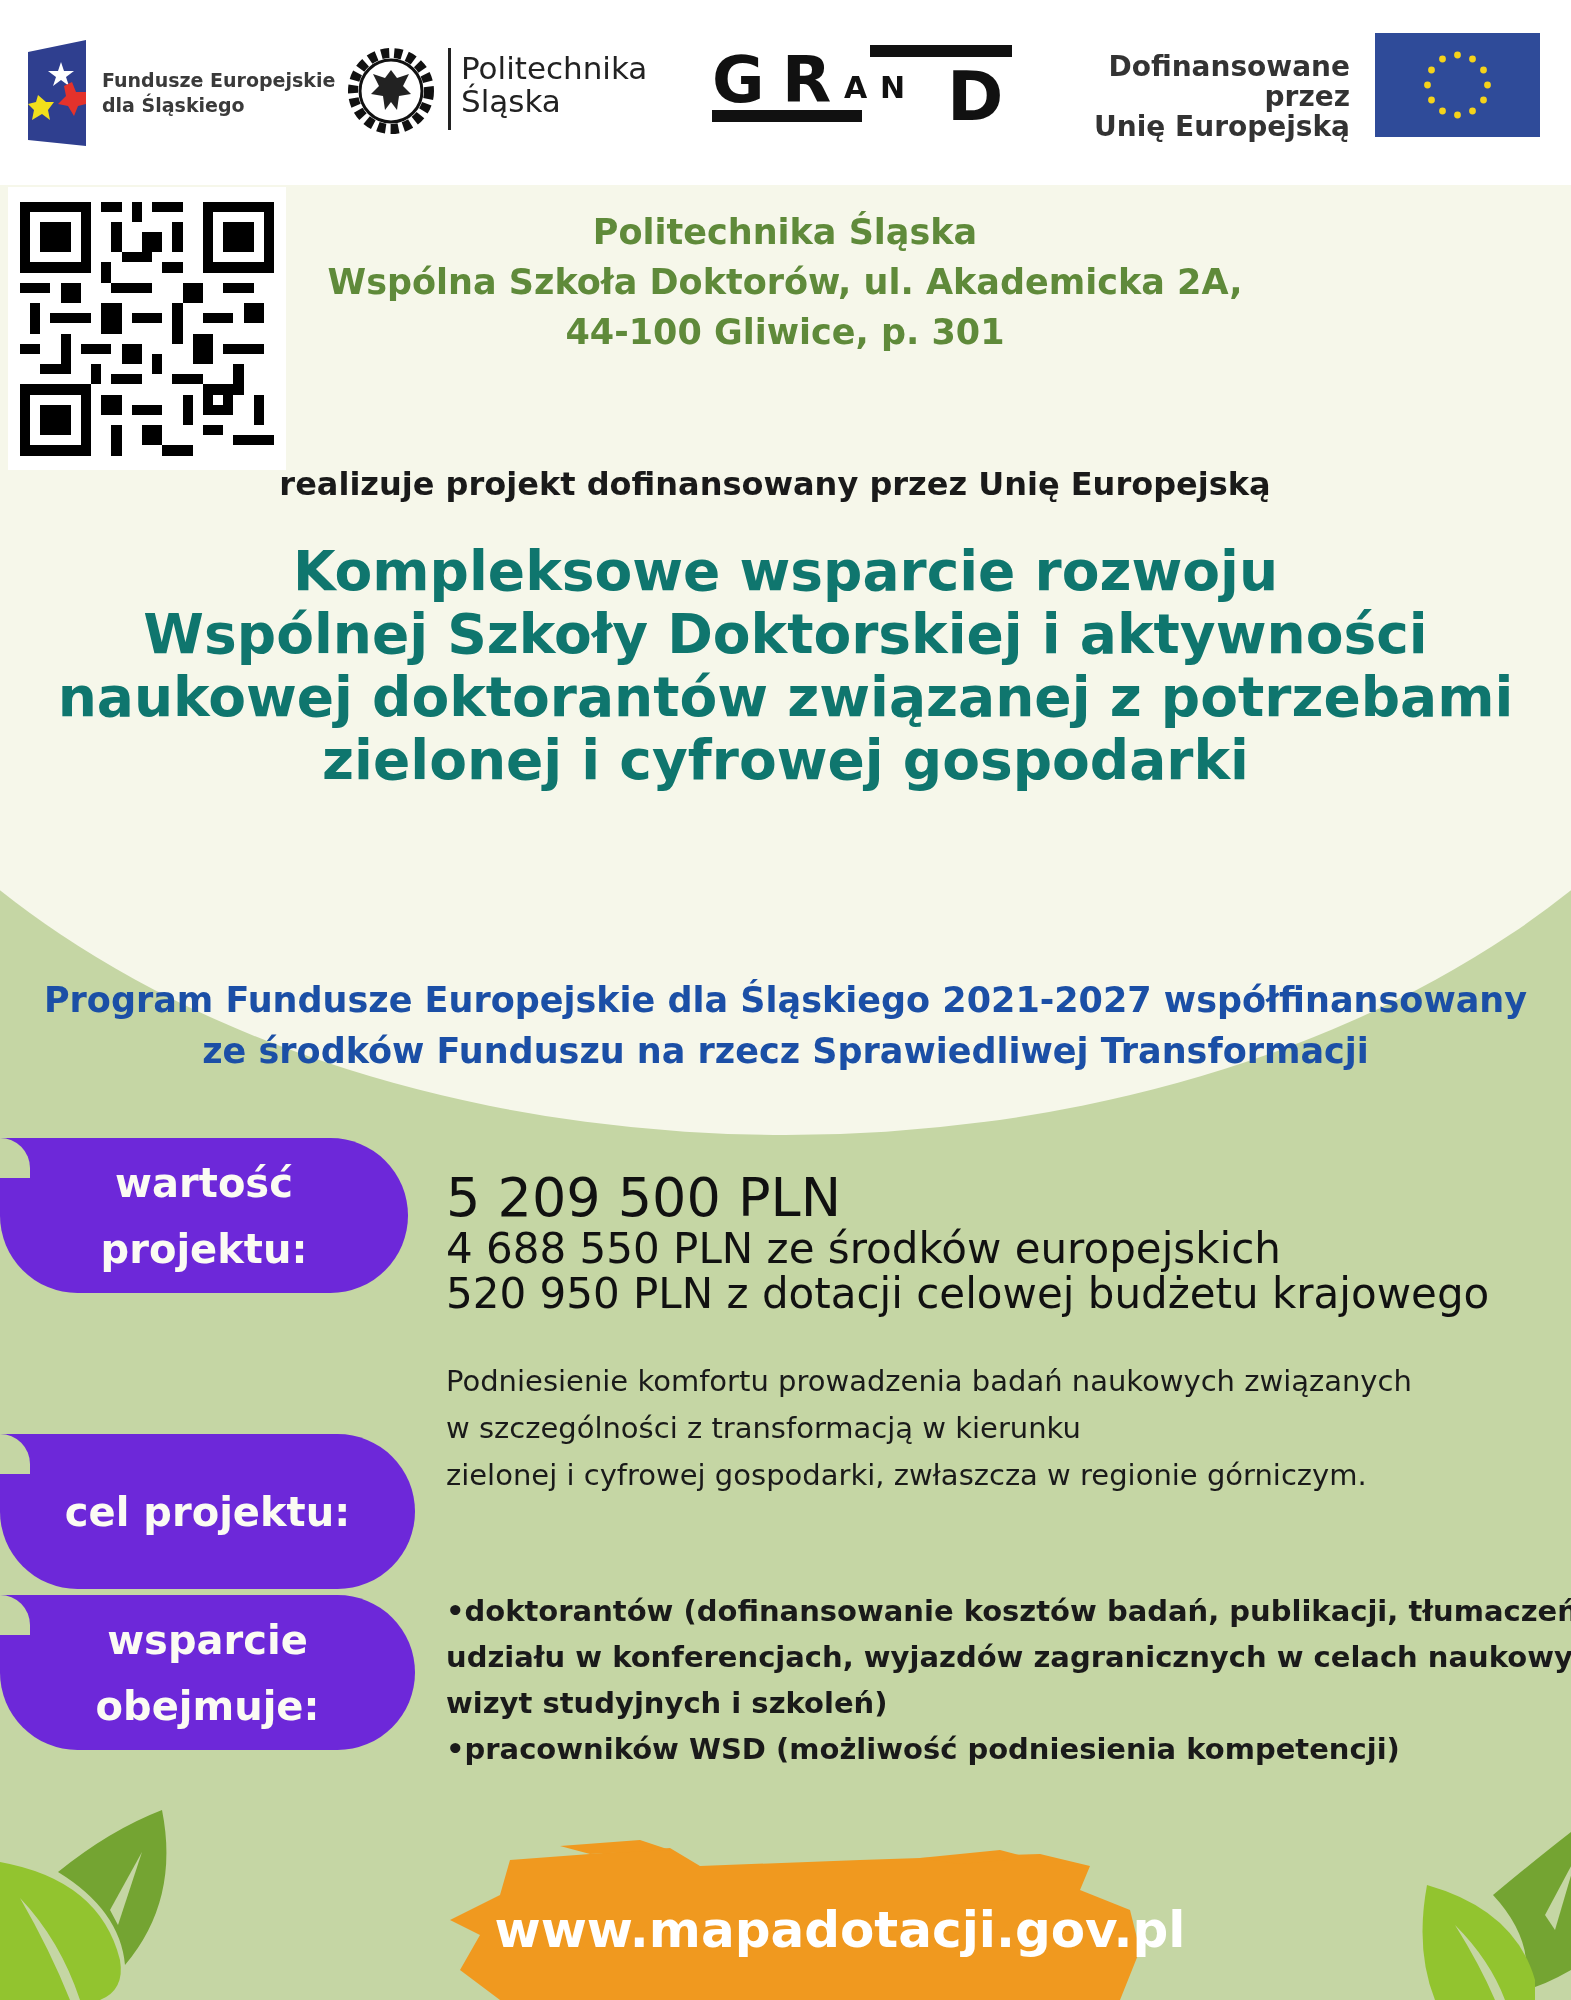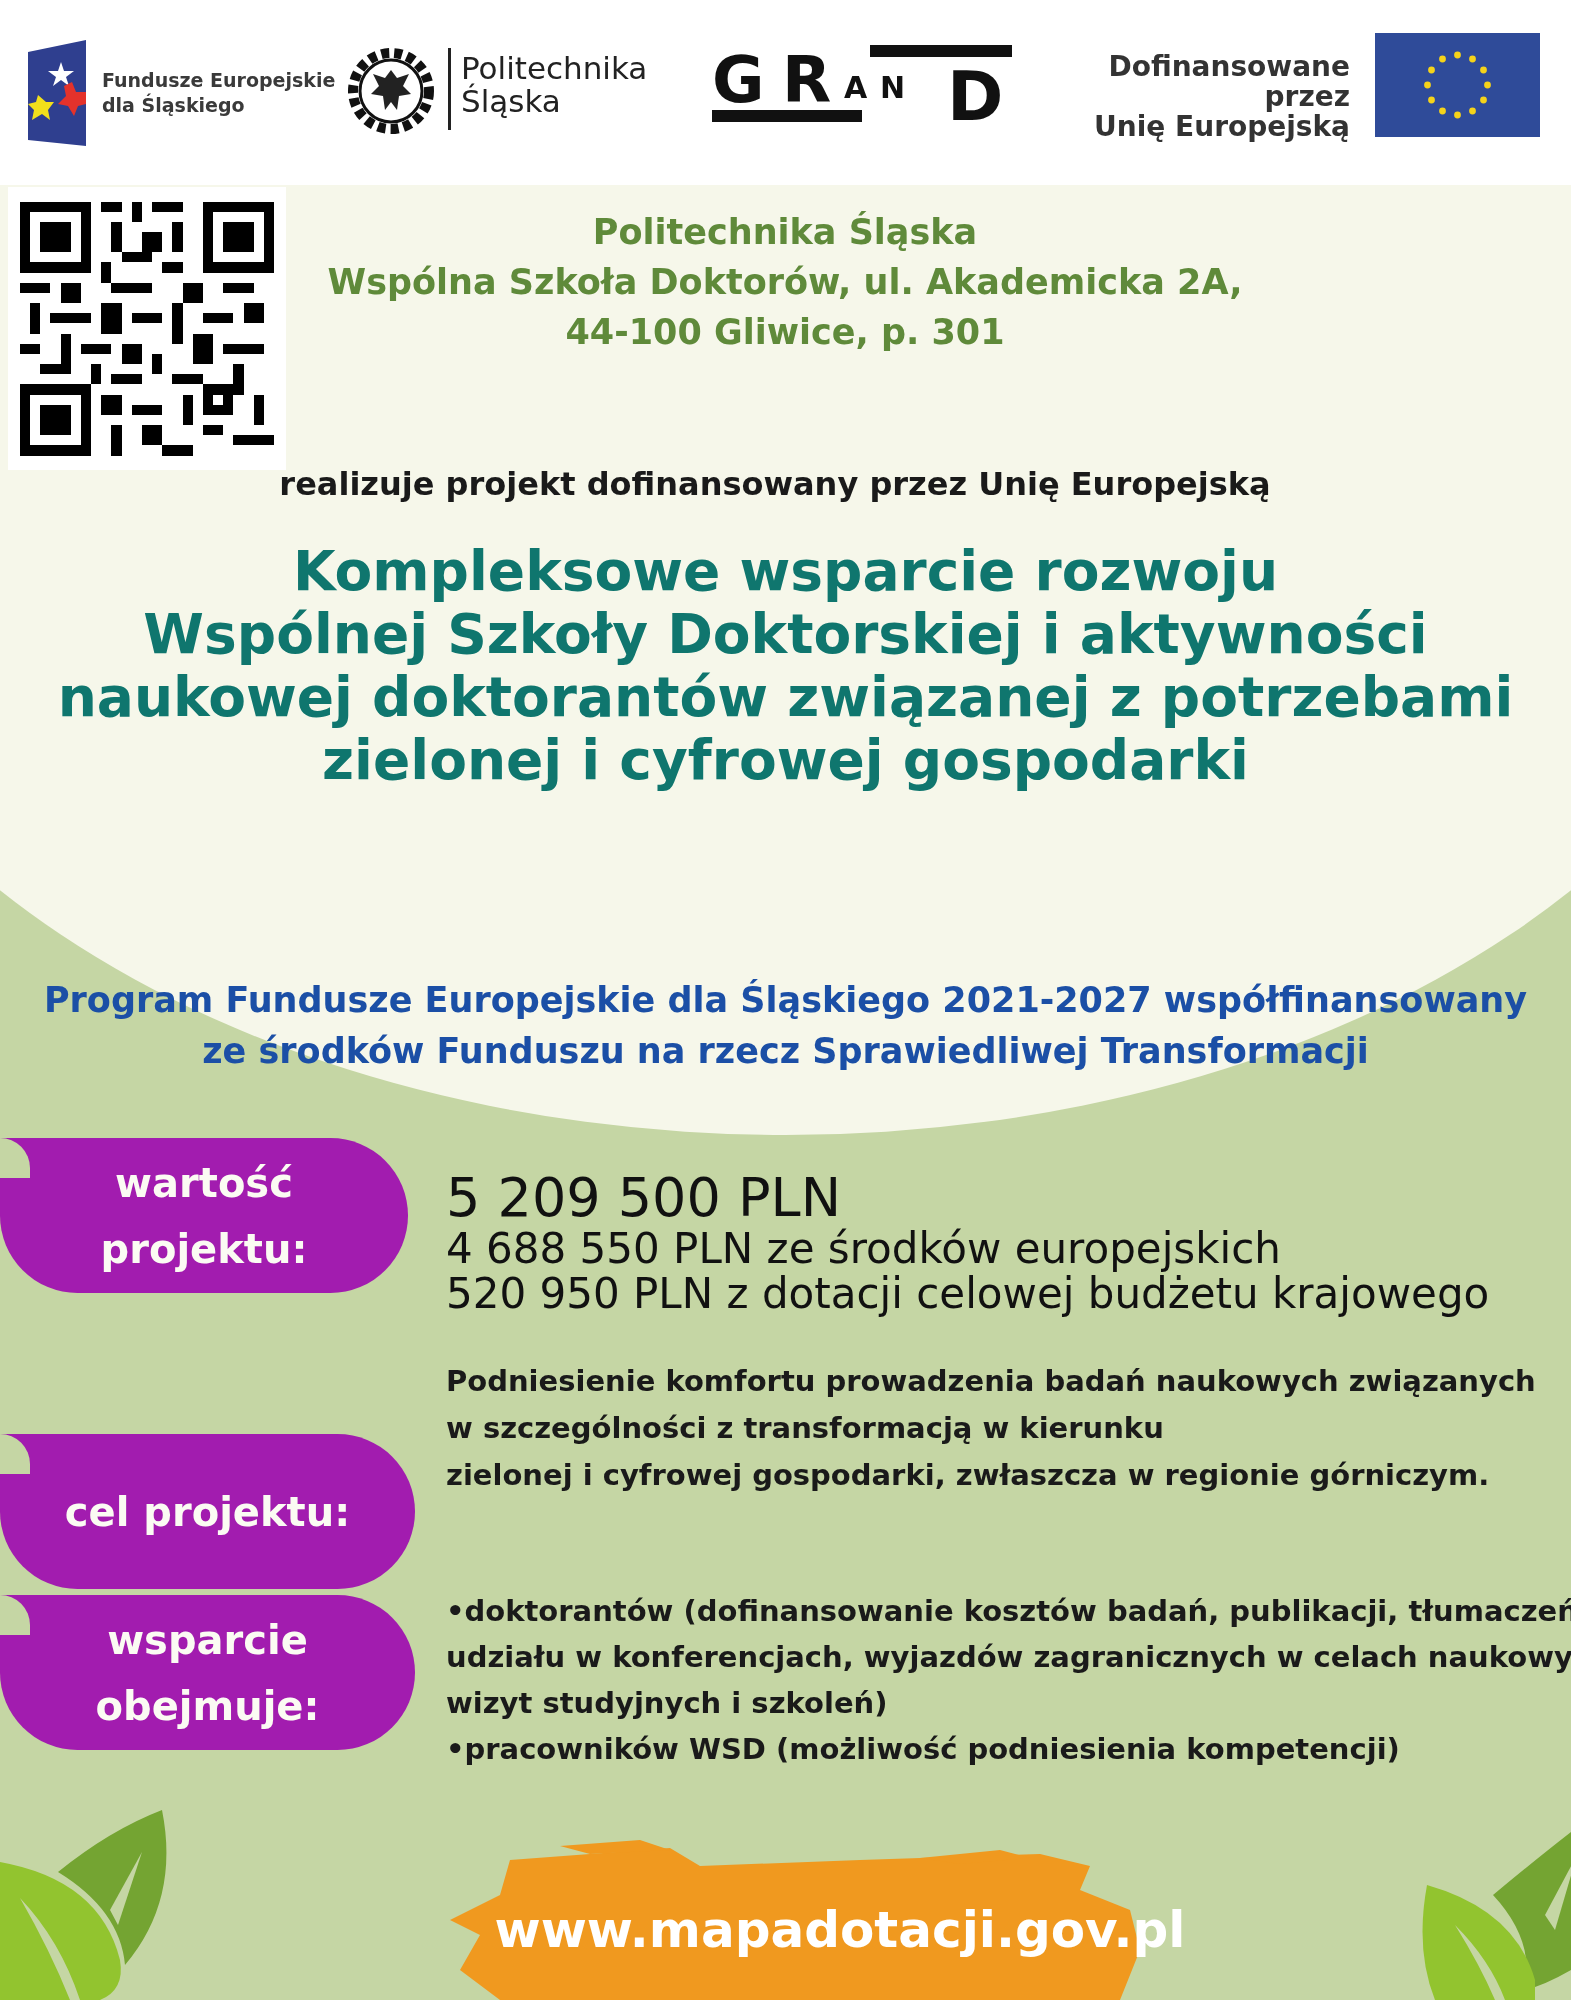--- a/index.html
+++ b/index.html
@@ -54,39 +54,39 @@
     font-size: 55px; line-height: 63px; font-weight: bold; color: #0f766e;
   }
   .program {
     left: 20px; top: 975px; width: 1531px; text-align: center;
     font-size: 35px; line-height: 51px; font-weight: bold; color: #1b4fa6;
   }
 
   
   .pill {
     position: absolute; left: 0;
-    background: #a21caf; color: #fbfbf3;
+    background: #6d28d9; color: #fbfbf3;
     border-radius: 0 95px 95px 95px;
     display: flex; align-items: center; justify-content: center; text-align: center;
     font-weight: bold; font-size: 40px; line-height: 66px;
   }
   .pill::before {
     content: ""; position: absolute; left: 0; top: 0; width: 30px; height: 40px;
     background: #c5d6a4; border-top-right-radius: 30px;
   }
   .pill span { position: relative; }
   .pill-value { top: 1138px; width: 408px; height: 155px; }
   .pill-goal { top: 1434px; width: 415px; height: 155px; text-align: right; }
   .pill-support { top: 1595px; width: 415px; height: 155px; }
 
   .value-block { left: 446px; top: 1170px; font-size: 50px; line-height: 48px; color: #111; }
   .value-block .main { font-size: 54px; line-height: 56px; }
   .value-block .sub { font-size: 42px; line-height: 45px; }
 
-  .goal-block { left: 446px; top: 1358px; font-size: 29px; line-height: 47px; font-weight: bold; color: #1a1a1a; }
+  .goal-block { left: 446px; top: 1358px; font-size: 29px; line-height: 47px; font-weight: normal; color: #1a1a1a; }
   .support-block { left: 446px; top: 1588px; font-size: 29px; line-height: 46px; font-weight: bold; color: #1a1a1a; white-space: nowrap; }
 
   .leaf-left { left: 0; top: 1790px; width: 180px; height: 210px; }
   .leaf-right { left: 1395px; top: 1800px; width: 176px; height: 200px; }
 
   .brush { left: 440px; top: 1840px; width: 800px; height: 160px; }
   .url {
     left: 440px; top: 1900px; width: 800px; text-align: center;
     color: #ffffff; font-weight: bold; font-size: 50px; line-height: 60px;
   }

